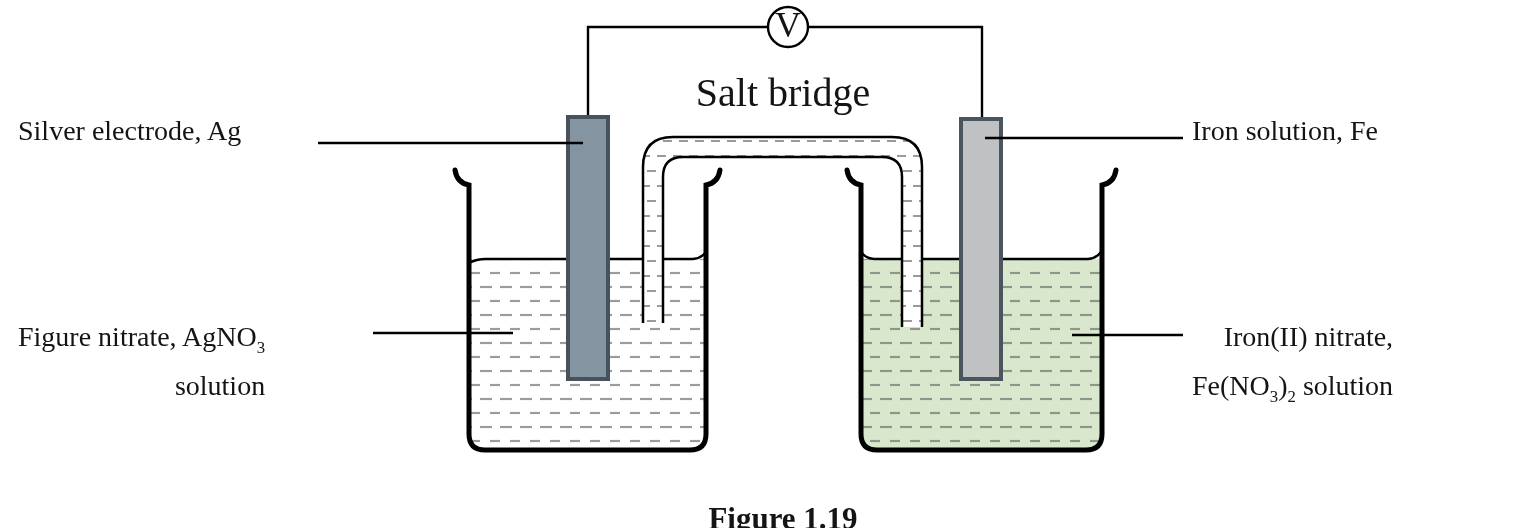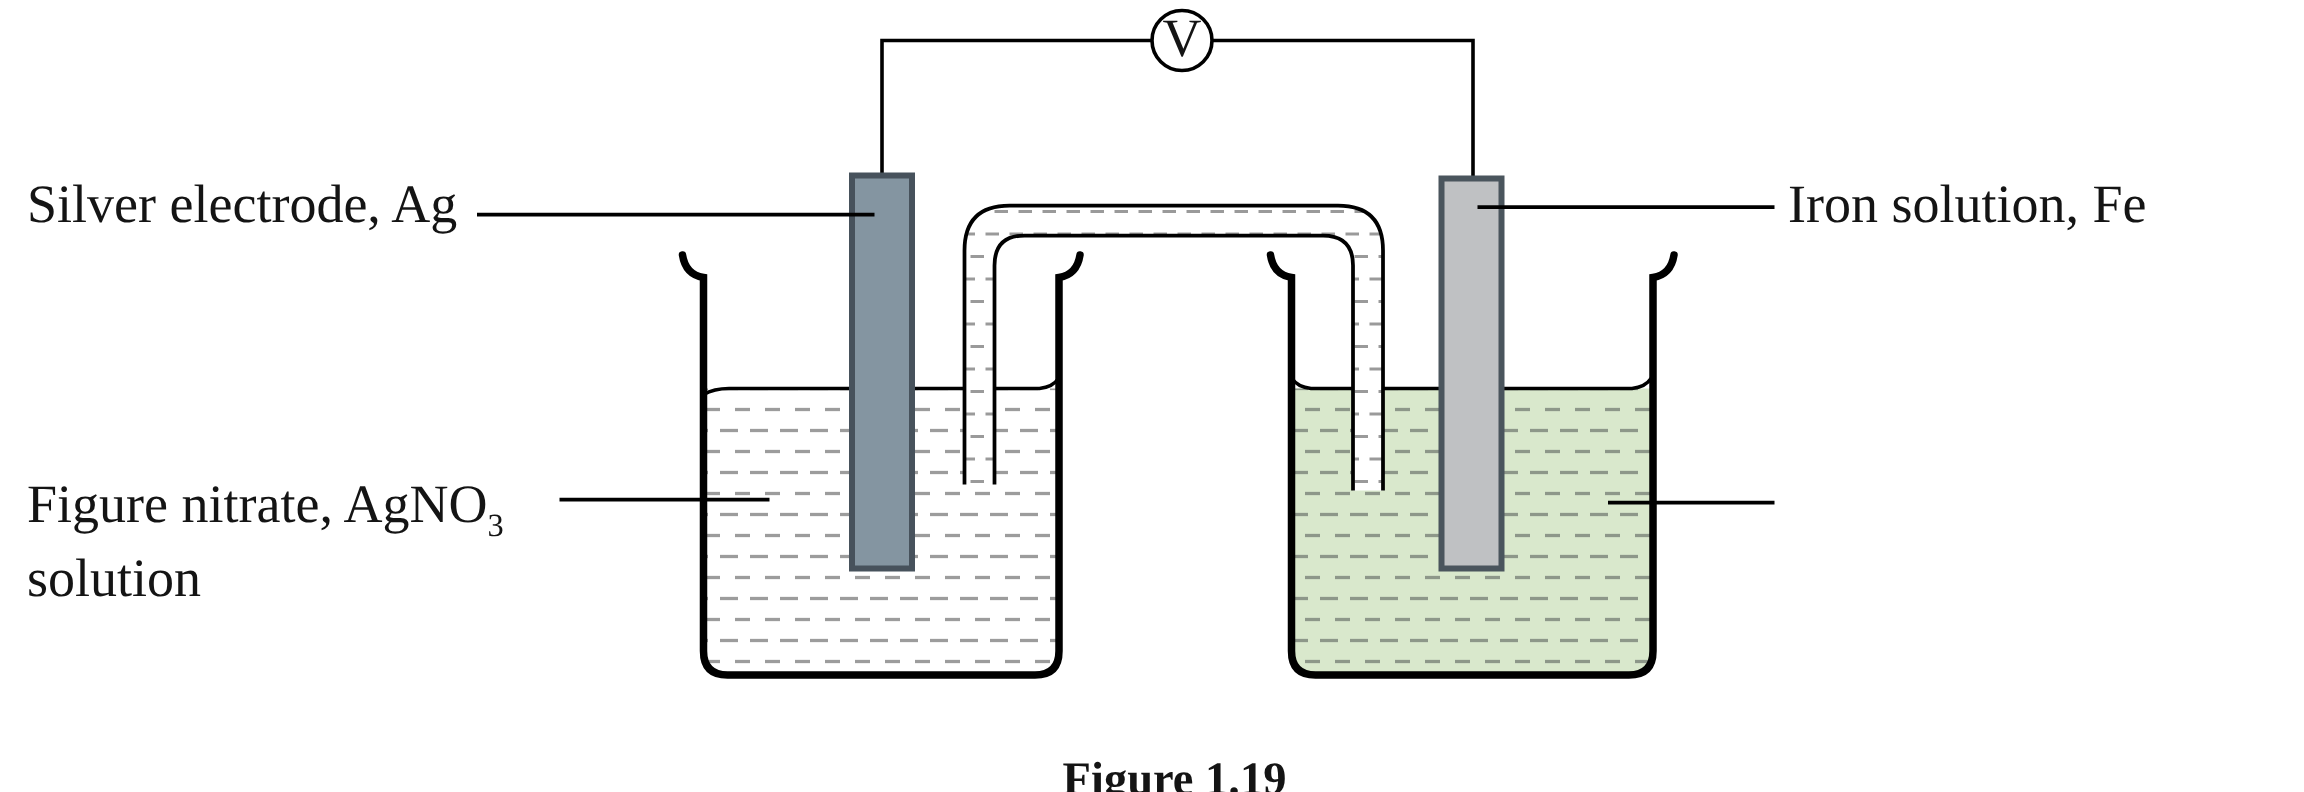--- a/index.html
+++ b/index.html
@@ -2,21 +2,21 @@
 <html><head>
 <meta charset="utf-8">
 <style>
   html,body { margin:0; padding:0; background:#ffffff; }
   .stage {
     position:relative; width:1536px; height:528px; background:#ffffff;
     font-family:"Liberation Serif","DejaVu Serif",serif; color:#141414;
     overflow:hidden;
   }
   .stage svg { position:absolute; left:0; top:0; }
-  .lbl { position:absolute; font-size:36px; line-height:49px; white-space:nowrap; }
+  .lbl { position:absolute; font-size:28px; line-height:49px; white-space:nowrap;text-align:right; }
   .lbl sub { font-size:0.6em; vertical-align:baseline; position:relative; top:0.42em; line-height:0; }
   .salt-bridge-lbl { position:absolute; font-size:40px; line-height:1.1; transform:translateX(-50%); white-space:nowrap; }
   .caption { position:absolute; font-size:31px; font-weight:bold; transform:translateX(-50%); white-space:nowrap;margin-top:30px; }
   .v-symbol { position:absolute; font-size:36px; transform:translate(-50%,-54%); }
 </style>
 </head>
 <body>
 
 <div class="stage">
 
@@ -73,26 +73,31 @@
     <g fill="none" stroke="#000" stroke-width="2.5">
       <path d="M318 143 L583 143"></path>
       <path d="M985 138 L1183 138"></path>
       <path d="M373 333 L513 333"></path>
       <path d="M1072 335 L1183 335"></path>
     </g>
   </svg>
 
   <span class="v-symbol" style="left:788px; top:27px;">V</span>
 
+  <div class="salt-bridge-lbl" style="left:783px; top:71px;">Salt bridge</div>
 
   <div class="lbl" style="left:18px; top:115px; line-height:normal;">Silver electrode, Ag</div>
 
   <div class="lbl" style="left:1192px; top:115px; line-height:normal;">Iron solution, Fe</div>
 
   <div class="lbl" style="left:18px; top:312px;">
     <div><span>Figure nitrate, AgNO</span><sub>3</sub></div>
     <div>solution</div>
   </div>
 
+  <div class="lbl" style="left:1192px; top:312px;">
+    <div>Iron(II) nitrate,</div>
+    <div><span>Fe(NO</span><sub>3</sub><span>)</span><sub>2</sub><span> solution</span></div>
+  </div>
 
   <div class="caption" style="left:783px; top:471px;">Figure 1.19</div>
 
 </div>
 
 </body></html>

